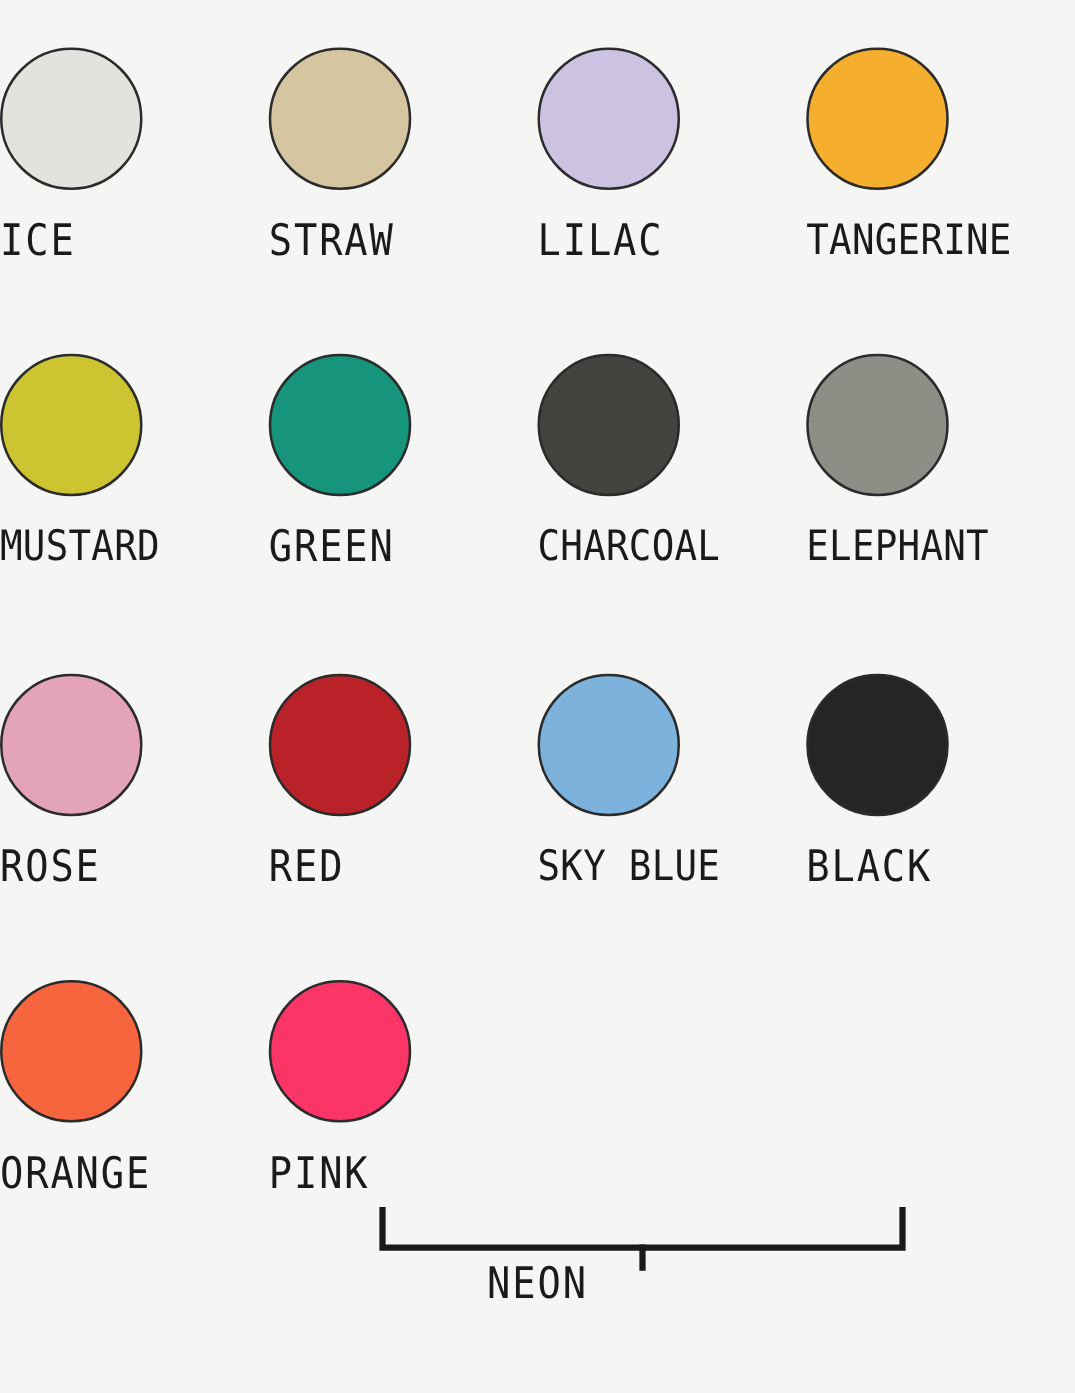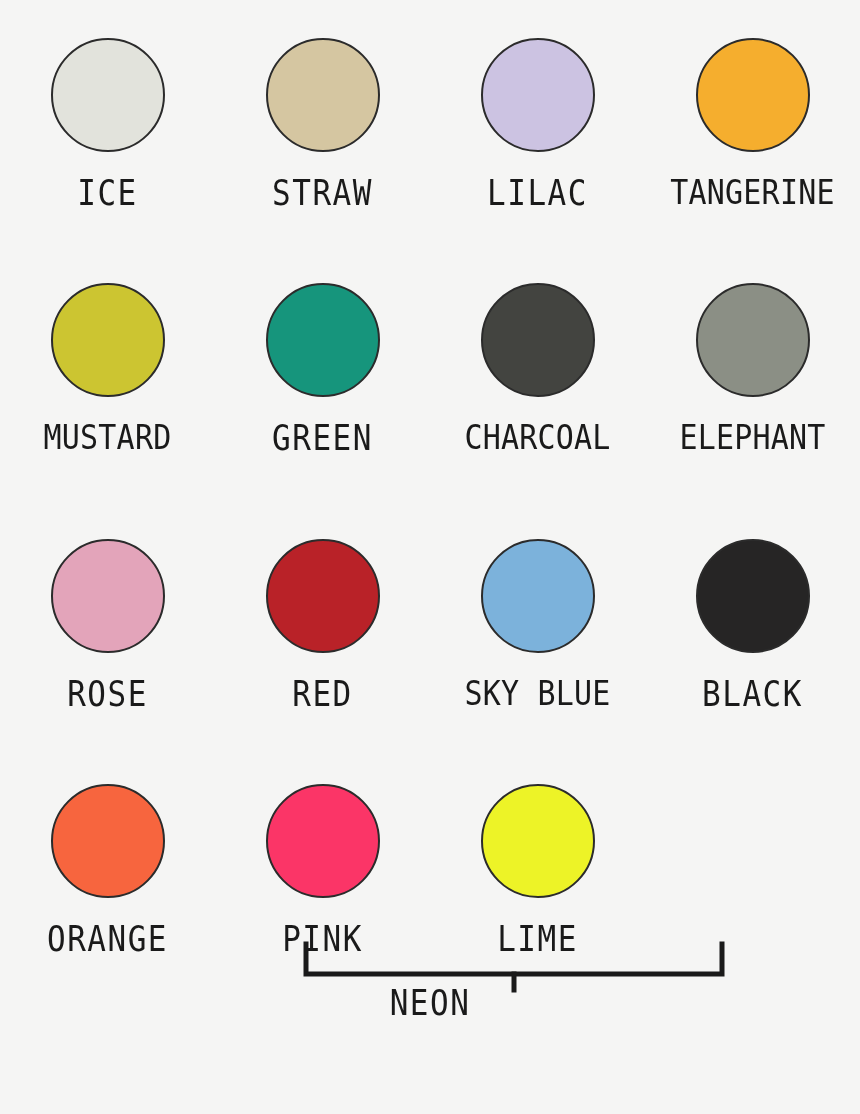--- a/index.html
+++ b/index.html
@@ -27,21 +27,21 @@
     width: 860px;
     display: grid;
     grid-template-columns: repeat(4, 215px);
     grid-template-rows: 245px 256px 245px 235px;
     padding-top: 38px;
     box-sizing: border-box;
   }
   .swatch {
     display: flex;
     flex-direction: column;
-    align-items: center;
+    align-items: flex-start;
     justify-content: flex-start;
   }
   .dot {
     width: 114px;
     height: 114px;
     border-radius: 50%;
     border: 2.5px solid #2B2B2B;
     box-sizing: border-box;
     flex: 0 0 auto;
   }
@@ -57,21 +57,21 @@
     transform: scaleY(1.12);
     transform-origin: top center;
   }
   .dot-label.tight {
     letter-spacing: 0.2px;
     font-size: 30px;
   }
   .bracket-group {
     position: absolute;
     left: 0;
-    top: 938px;
+    top: 962px;
     width: 737px;
     height: 120px;
   }
   .bracket-svg {
     position: absolute;
     left: 0;
     top: 0;
   }
   .bracket-label {
     position: absolute;
@@ -160,24 +160,20 @@
     <div class="swatch">
       <div class="dot" style="background:#F7653E"></div>
       <div class="dot-label">ORANGE</div>
     </div>
 
     <div class="swatch">
       <div class="dot" style="background:#FB3567"></div>
       <div class="dot-label">PINK</div>
     </div>
 
-    <div class="swatch">
-      <div class="dot" style="background:#EDF327"></div>
-      <div class="dot-label">LIME</div>
-    </div>
 
   </div>
 
   <div class="bracket-group">
     <svg class="bracket-svg" width="860" height="60" viewBox="0 0 860 60">
       <path d="M 306 6 L 306 36 L 722 36 L 722 6" fill="none" stroke="#1A1A1A" stroke-width="5" stroke-linecap="square" stroke-linejoin="miter"></path>
       <path d="M 514 36 L 514 52" fill="none" stroke="#1A1A1A" stroke-width="5" stroke-linecap="square"></path>
     </svg>
     <div class="bracket-label">NEON</div>
   </div>

